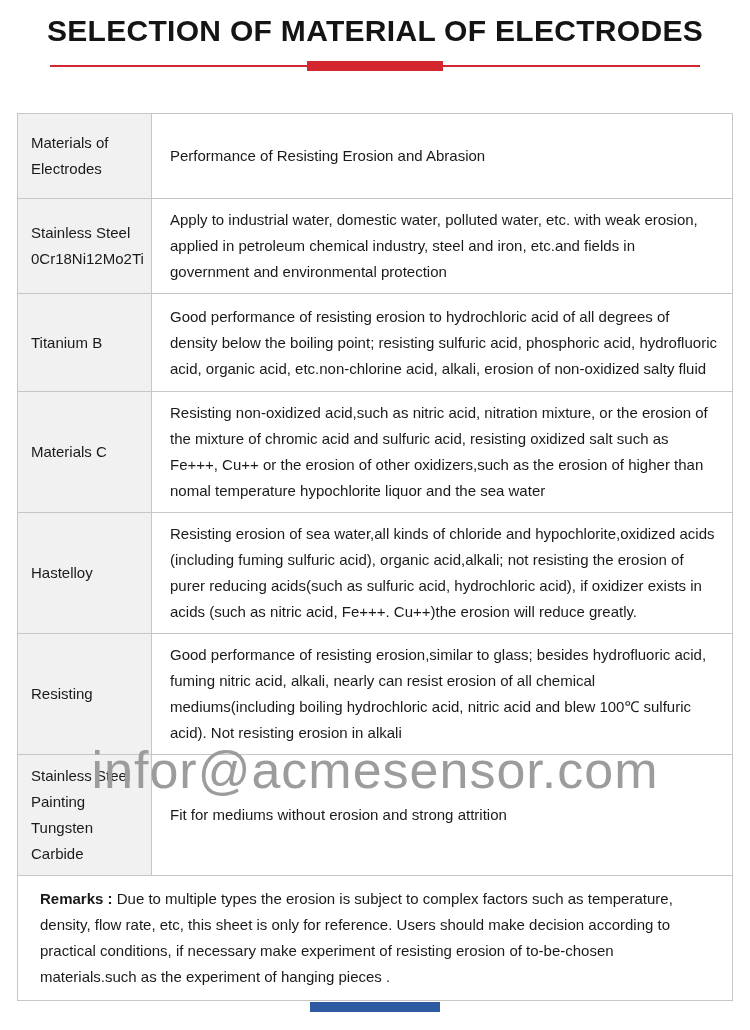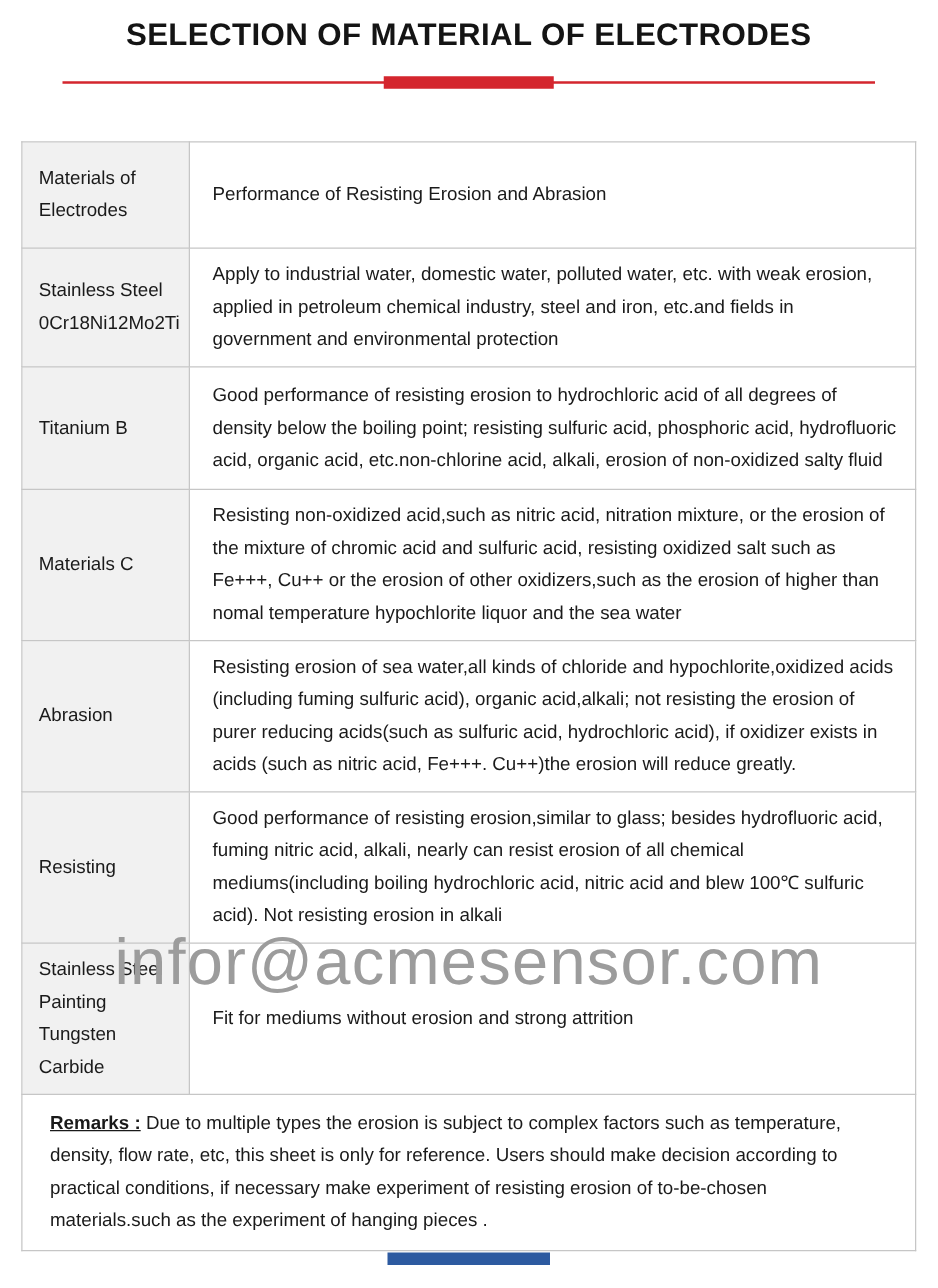--- a/index.html
+++ b/index.html
@@ -9,21 +9,21 @@
     width:750px; height:1030px;
     background:#ffffff;
     font-family:"Liberation Sans", sans-serif;
     color:#1a1a1a;
     overflow:hidden;
     margin:0 auto;
   }
   .title {
     position:absolute; top:14px; left:0; width:100%;
     text-align:center;
-    font-size:25px; font-weight:600; letter-spacing:.3px;
+    font-size:30px; font-weight:600; letter-spacing:.3px;
     color:#141414;
   }
   .divider-line {
     position:absolute; top:65px; left:50px; width:650px; height:2px;
     background:#d4262e;
   }
   .divider-bar {
     position:absolute; top:61px; left:307px; width:136px; height:10px;
     background:#d4262e;
   }
@@ -49,21 +49,21 @@
   tr.h-r3     { height:110px; }
   tr.h-r4     { height:112px; }
   tr.h-r5     { height:112px; }
   tr.h-r6     { height:43px;  }
   tr.h-r7     { height:90px;  }
   tr.h-rem    { height:125px; }
   td.remarks-cell {
     padding:10px 22px;
     background:#ffffff;
   }
-  td.remarks-cell .remarks-label { font-weight:bold;text-decoration:underline; }
+  td.remarks-cell .remarks-label { font-weight:bold; }
   .watermark {
     position:absolute; top:740px; left:0; width:100%;
     text-align:center;
     font-size:52px; font-weight:300; letter-spacing:1px;
     color:#9c9c9c;
     z-index:5;
     pointer-events:none;
     white-space:nowrap;
   }
   .footer-bar {
@@ -98,21 +98,21 @@
         <td class="mat">Titanium B</td>
         <td class="perf">Good performance of resisting erosion to hydrochloric acid of all degrees of density below the boiling point; resisting sulfuric acid, phosphoric acid, hydrofluoric acid, organic acid, etc.non-chlorine acid, alkali, erosion of non-oxidized salty fluid</td>
       </tr>
 
       <tr class="h-r3">
         <td class="mat">Materials C</td>
         <td class="perf">Resisting non-oxidized acid,such as nitric acid, nitration mixture, or the erosion of the mixture of chromic acid and sulfuric acid, resisting oxidized salt such as Fe+++, Cu++ or the erosion of other oxidizers,such as the erosion of higher than nomal temperature hypochlorite liquor and the sea water</td>
       </tr>
 
       <tr class="h-r4">
-        <td class="mat">Abrasion</td>
+        <td class="mat">Hastelloy</td>
         <td class="perf">Resisting erosion of sea water,all kinds of chloride and hypochlorite,oxidized acids (including fuming sulfuric acid), organic acid,alkali; not resisting the erosion of purer reducing acids(such as sulfuric acid, hydrochloric acid), if oxidizer exists in acids (such as nitric acid, Fe+++. Cu++)the erosion will reduce greatly.</td>
       </tr>
 
       <tr class="h-r5">
         <td class="mat">Resisting</td>
         <td class="perf">Good performance of resisting erosion,similar to glass; besides hydrofluoric acid, fuming nitric acid, alkali, nearly can resist erosion of all chemical mediums(including boiling hydrochloric acid, nitric acid and blew 100℃ sulfuric acid). Not resisting erosion in alkali</td>
       </tr>
 
 
       <tr class="h-r7">

